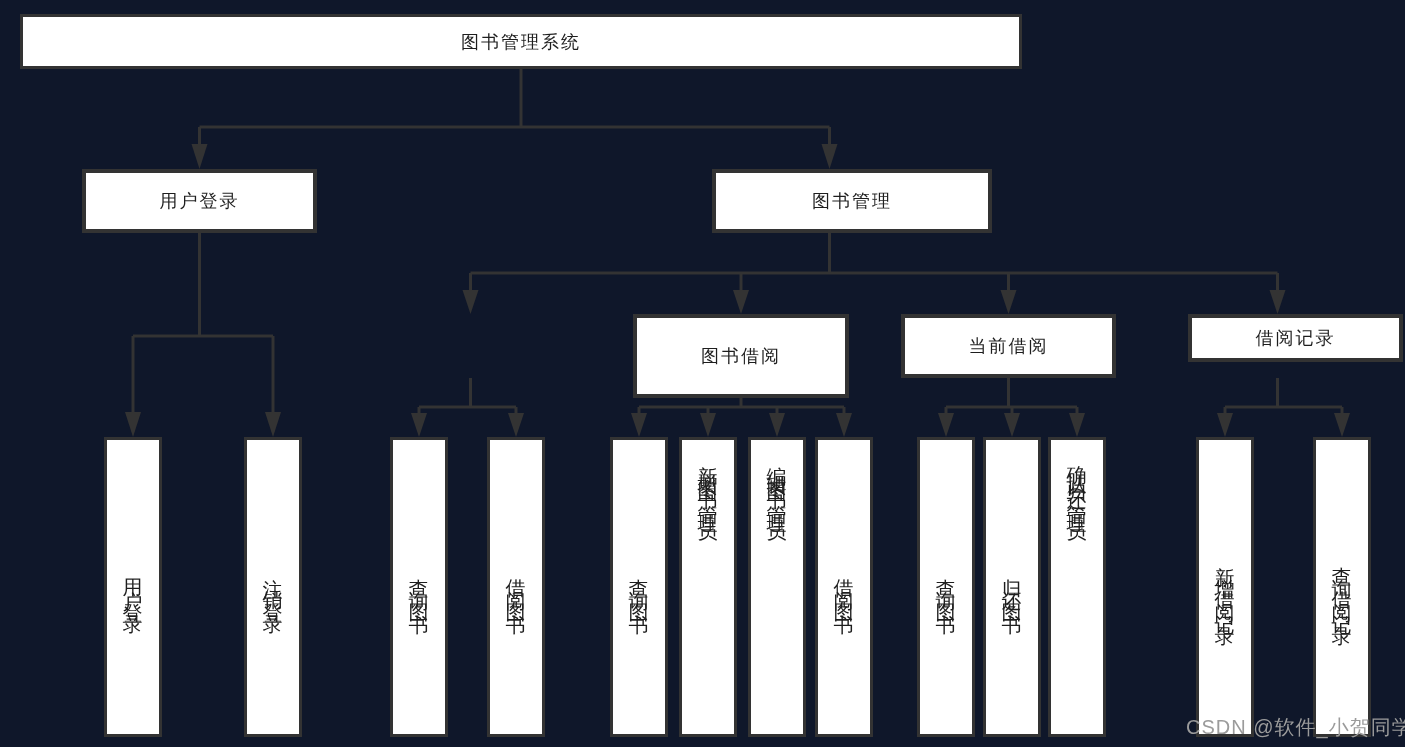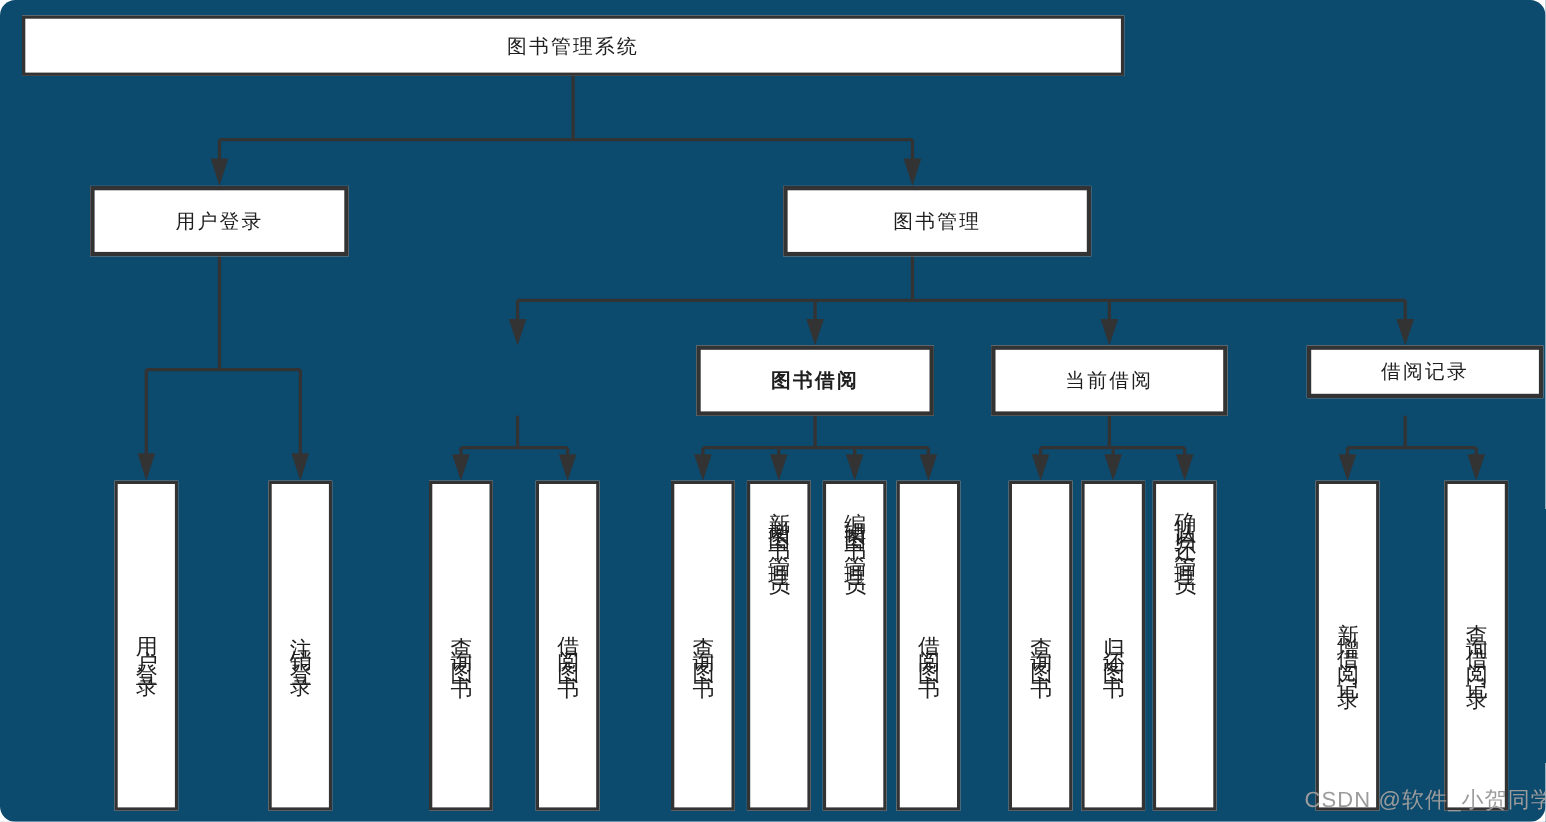--- a/index.html
+++ b/index.html
@@ -1,23 +1,22 @@
 <!DOCTYPE html>
 <html><head>
 <meta charset="utf-8">
 <style>
   html,body{margin:0;padding:0;background:#ffffff;}
   #stage{
     position:relative;
     width:1405px;height:747px;
-    background:#0c4a6e;
+    background:#0f172a;
     font-family:"Liberation Sans","DejaVu Sans",sans-serif;
     color:#1e1e1e;
     overflow:hidden;
-    border-radius:14px;
   }
   #wires{position:absolute;left:0;top:0;width:1405px;height:747px;pointer-events:none;}
   .node{
     position:absolute;
     box-sizing:border-box;
     background:#ffffff;
     border:3px solid #333333;
     display:flex;align-items:center;justify-content:center;
     font-size:18px;
     letter-spacing:2px;
@@ -94,21 +93,21 @@
       <polygon points="1217,413 1233,413 1225,437"></polygon>
       <polygon points="1334,413 1350,413 1342,437"></polygon>
     </g>
   </svg>
 
   <div class="node" style="left:20px;top:14px;width:1002px;height:55px;">图书管理系统</div>
 
   <div class="node lvl2" style="left:82px;top:169px;width:235px;height:64px;">用户登录</div>
   <div class="node lvl2" style="left:712px;top:169px;width:280px;height:64px;">图书管理</div>
 
-  <div class="node lvl3" style="left:633px;top:314px;width:216px;height:64px;font-weight:bold;">图书借阅</div>
+  <div class="node lvl3" style="left:633px;top:314px;width:216px;height:84px;">图书借阅</div>
   <div class="node lvl3" style="left:901px;top:314px;width:215px;height:64px;text-align:center;">当前借阅</div>
   <div class="node lvl3" style="left:1188px;top:314px;width:215px;height:48px;">借阅记录</div>
 
   <div class="leaf" style="left:104px;">用户登录</div>
   <div class="leaf" style="left:244px;">注销登录</div>
 
   <div class="leaf" style="left:390px;">查询图书</div>
   <div class="leaf" style="left:487px;">借阅图书</div>
 
   <div class="leaf" style="left:610px;">查询图书</div>

